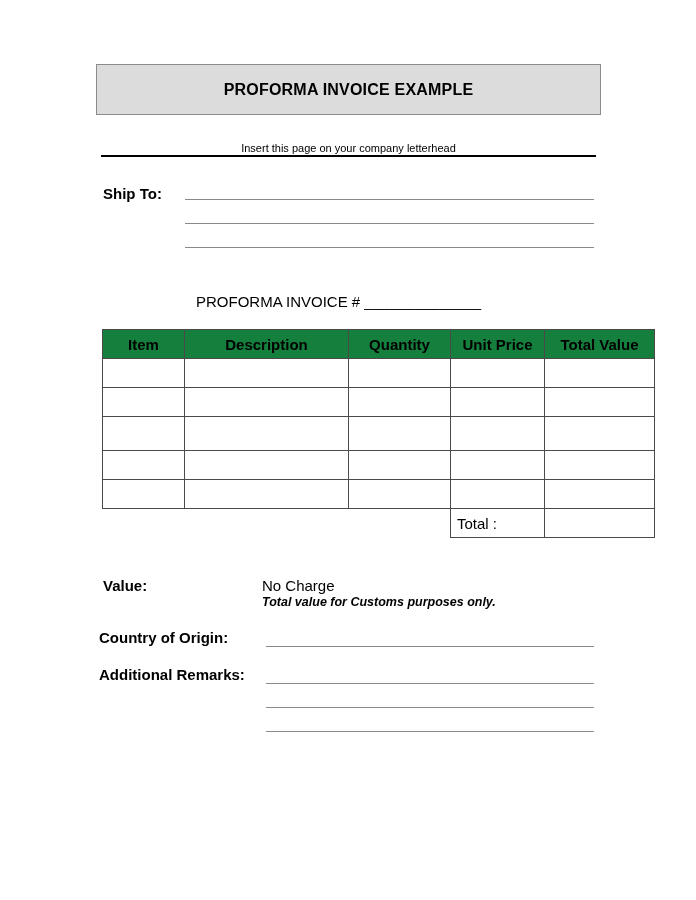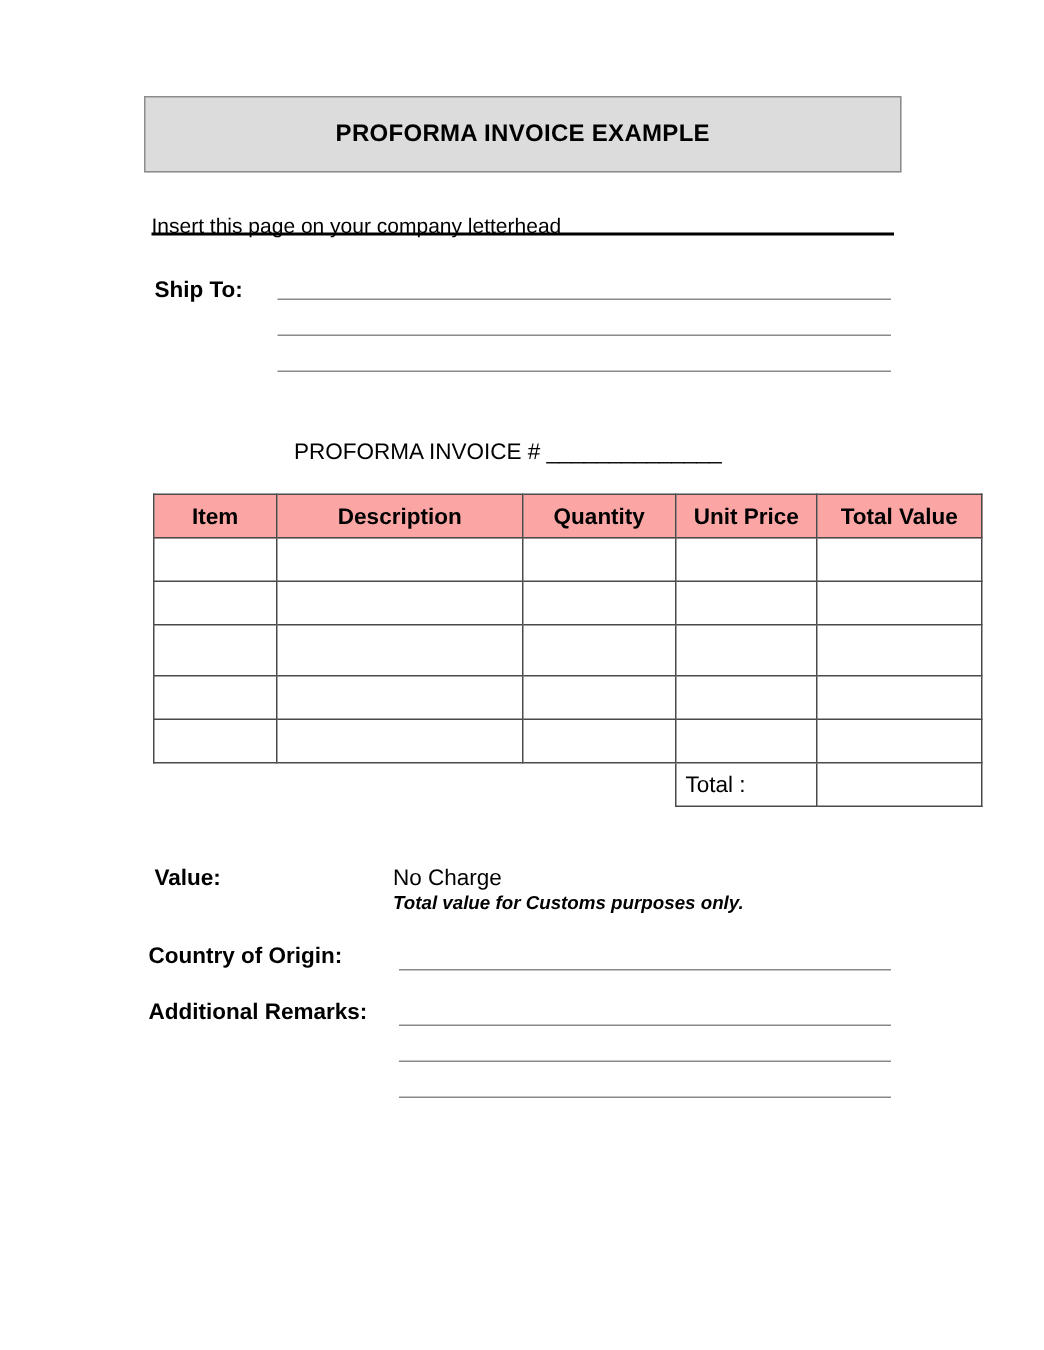--- a/index.html
+++ b/index.html
@@ -5,32 +5,32 @@
   html, body { margin: 0; padding: 0; background: #ffffff; }
   body { width: 696px; height: 900px; position: relative; overflow: hidden;
          font-family: "Liberation Sans", sans-serif; color: #000; }
   .abs { position: absolute; }
 
   .title-box { left: 96px; top: 64px; width: 503px; height: 49px;
                background: #dcdcdc; border: 1px solid #8c8c8c;
                display: flex; align-items: center; justify-content: center; }
   .title-text { font-size: 16px; font-weight: bold; letter-spacing: 0.2px; }
 
-  .letterhead-note { left: 101px; top: 142px; width: 495px; text-align: left; font-size: 14px; }
+  .letterhead-note { left: 101px; top: 142px; width: 495px; text-align: center; font-size: 11px; }
   .letterhead-rule { left: 101px; top: 155px; width: 495px; height: 2px; background: #000; }
 
   .label-bold { font-size: 15px; font-weight: bold; white-space: nowrap; }
   .fill-line { height: 0; border-top: 1px solid #8a8a8a; }
 
   .invoice-no { left: 196px; top: 293px; font-size: 15px; font-weight: normal; white-space: nowrap; }
 
   table.items { position: absolute; left: 102px; top: 329px; border-collapse: collapse;
                 table-layout: fixed; }
   table.items td, table.items th { border: 1px solid #4a4a4a; padding: 0; }
-  table.items th { background: #fca5a5; font-size: 15px; font-weight: bold; height: 28px;
+  table.items th { background: #15803d; font-size: 15px; font-weight: bold; height: 28px;
                    text-align: center; }
   table.items td { height: 28px; }
   table.items tr.tall td { height: 33px; }
   table.items td.blank { border: none; }
   table.items td.total-label { font-size: 15px; padding-left: 6px; }
 
   .value-text { font-size: 15px; }
   .value-note { font-size: 12.5px; font-weight: bold; font-style: italic; white-space: nowrap; }
 </style>
 </head>

